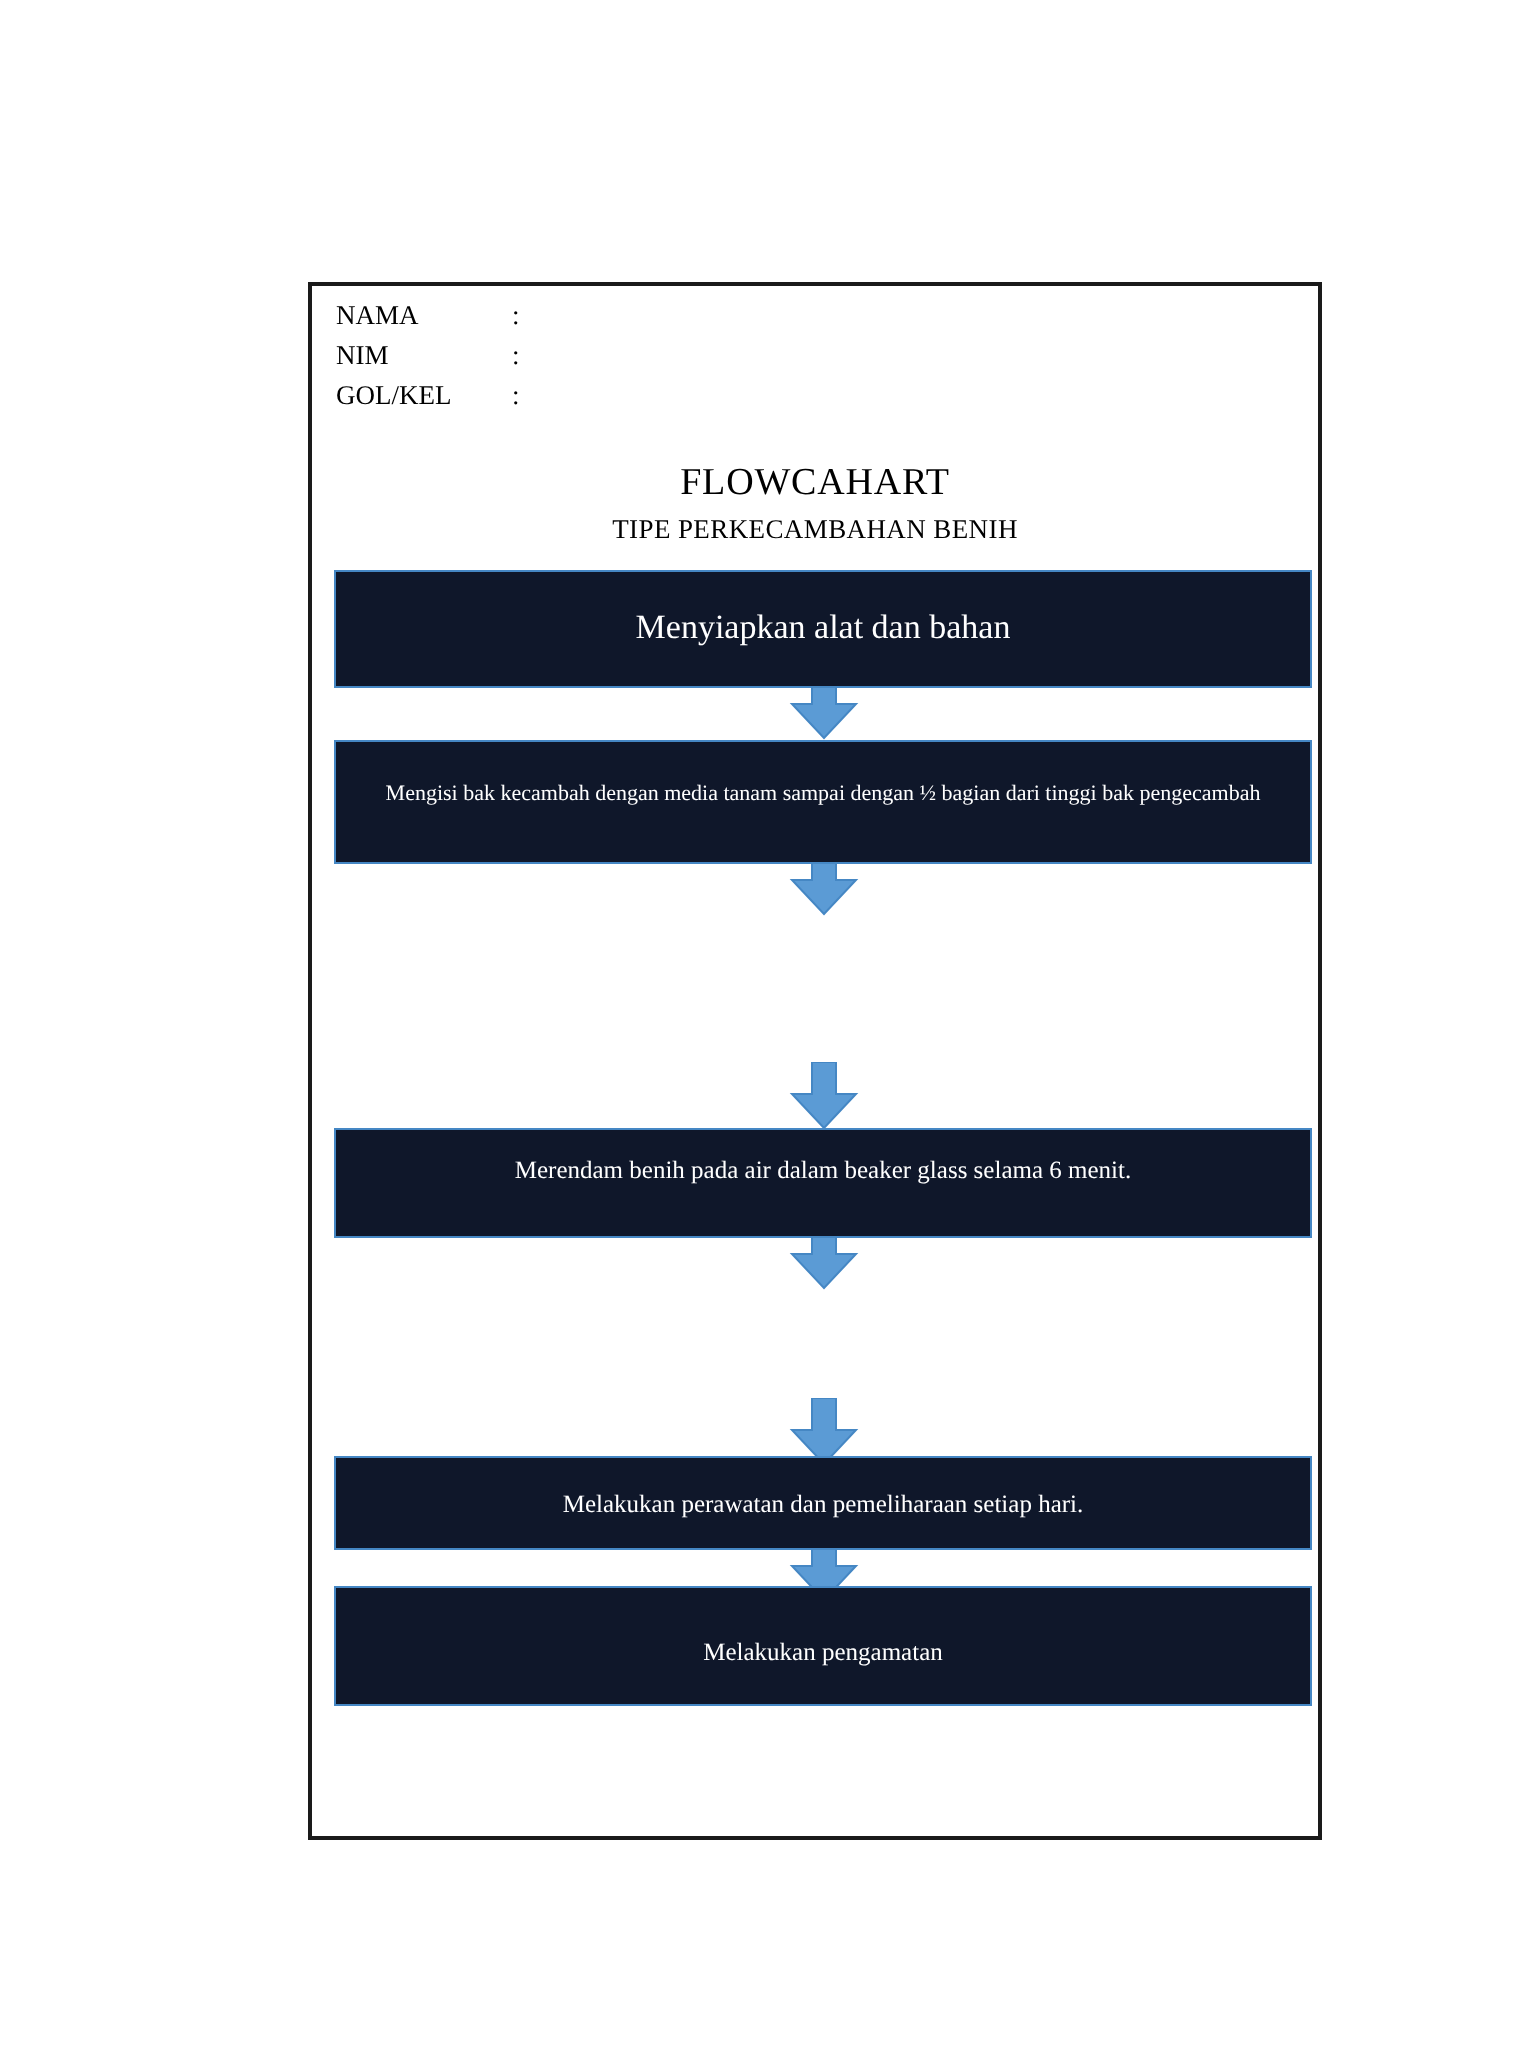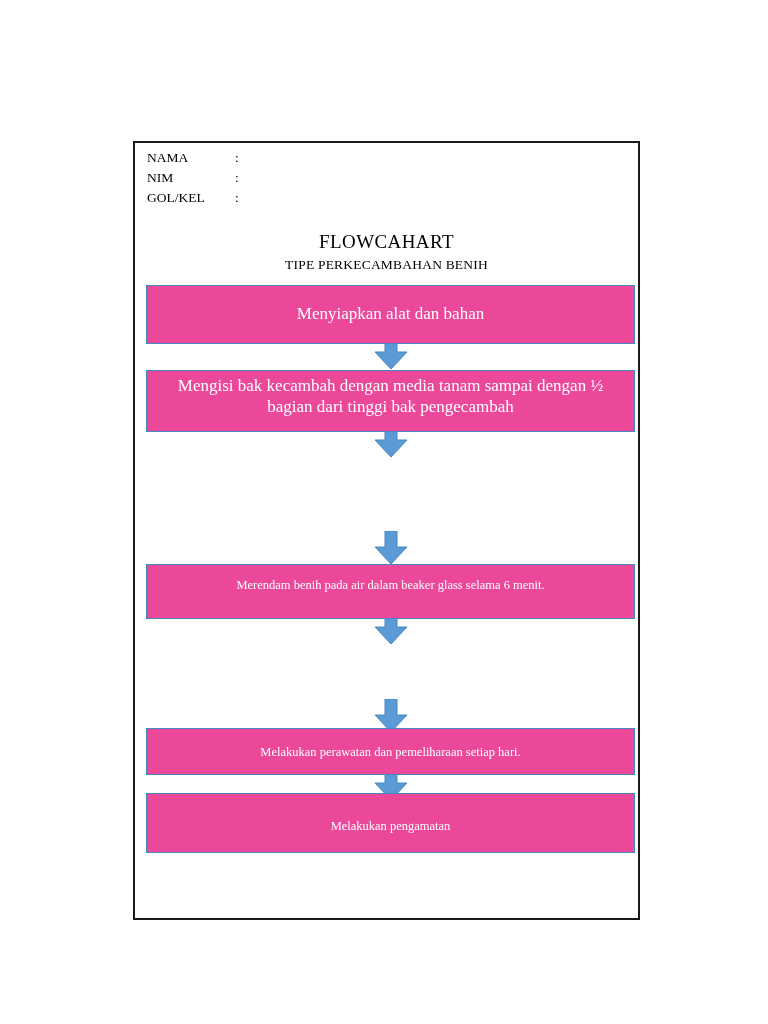--- a/index.html
+++ b/index.html
@@ -11,21 +11,21 @@
     width: 768px;
     height: 1024px;
     position: relative;
     font-family: "Liberation Serif", "DejaVu Serif", serif;
     overflow: hidden;
   }
 
   
   #page-frame {
     position: absolute;
-    left: 133px;
+    left: 154px;
     top: 141px;
     width: 507px;
     height: 779px;
     border: 2px solid #1a1a1a;
     background: #ffffff;
     box-sizing: border-box;
   }
 
   
   #identity-block {
@@ -80,38 +80,38 @@
     top: 0;
     width: 489px;
     height: 779px;
   }
 
   .flow-step {
     position: absolute;
     left: 0;
     width: 489px;
     box-sizing: border-box;
-    background: #ec4899;
+    background: #0f172a;
     border: 1px solid #4587C4;
     color: #ffffff;
     z-index: 2;
   }
   .flow-step .step-text {
     display: block;
     text-align: center;
     color: #ffffff;
     padding: 0 18px;
   }
 
   
   .step-1 { top: 142px; height: 59px; }
   .step-1 .step-text { font-size: 17px; line-height: 22px; padding-top: 17px; }
 
   .step-2 { top: 227px; height: 62px; }
-  .step-2 .step-text { font-size: 17px; line-height: 21px; padding-top: 4px; }
+  .step-2 .step-text { font-size: 11px; line-height: 21px; padding-top: 16px; }
 
   .step-3 { top: 327px; height: 69px; }
   .step-3 .step-text { font-size: 12.5px; line-height: 26px; padding-top: 10px; }
 
   .step-4 { top: 421px; height: 55px; }
   .step-4 .step-text { font-size: 12.5px; line-height: 20px; padding-top: 10px; }
 
   .step-5 { top: 501px; height: 63px; }
   .step-5 .step-text { font-size: 12.5px; line-height: 20px; padding-top: 22px; }
 

